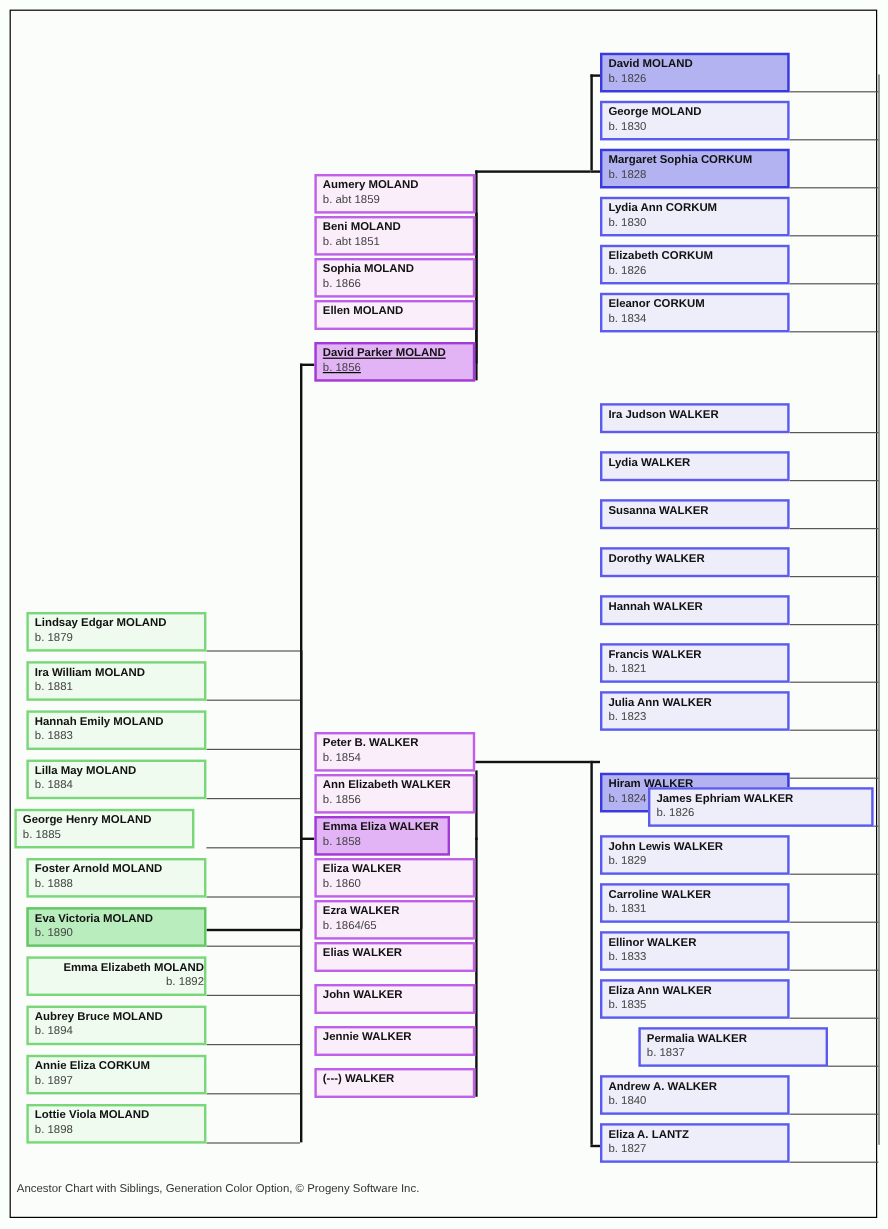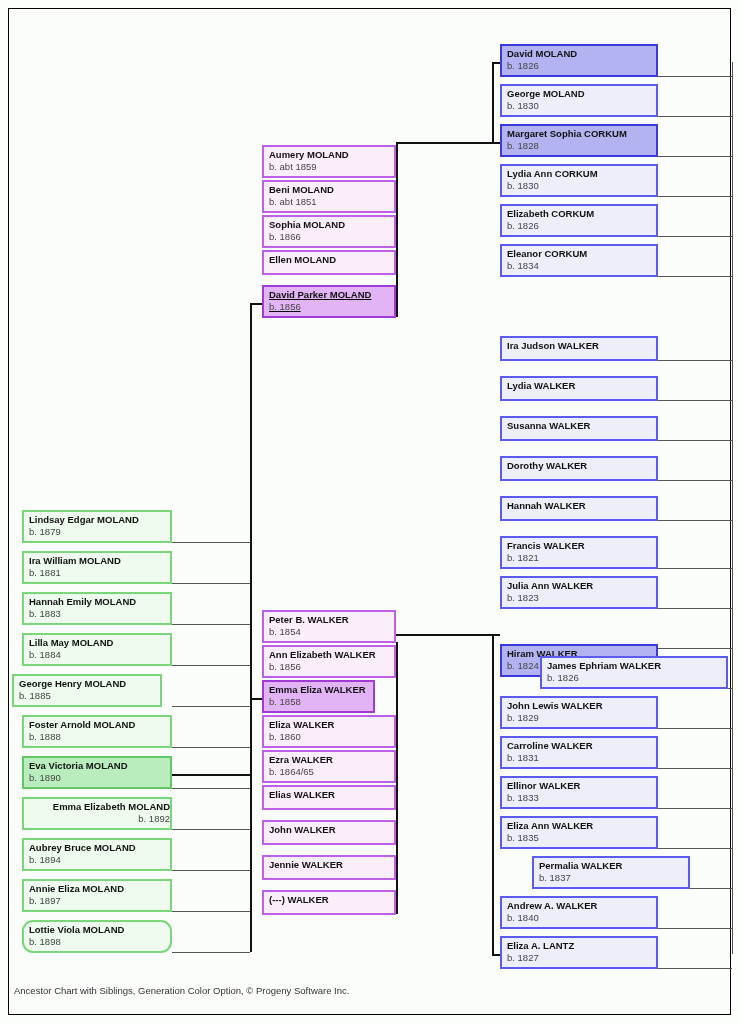--- a/index.html
+++ b/index.html
@@ -171,24 +171,24 @@
       </div>
       <div class="box g-green" style="left: 22px; top: 797px; width: 150px; height: 33px; text-align: right;">
         <div class="nm">Emma Elizabeth MOLAND</div>
         <div class="bd">b. 1892</div>
       </div>
       <div class="box g-green" style="left: 22px; top: 838px; width: 150px; height: 33px;">
         <div class="nm">Aubrey Bruce MOLAND</div>
         <div class="bd">b. 1894</div>
       </div>
       <div class="box g-green" style="left: 22px; top: 879px; width: 150px; height: 33px;">
-        <div class="nm">Annie Eliza MOLAND</div>
+        <div class="nm">Annie Eliza CORKUM</div>
         <div class="bd">b. 1897</div>
       </div>
-      <div class="box g-green" style="left: 22px; top: 920px; width: 150px; height: 33px; border-radius: 11px;">
+      <div class="box g-green" style="left: 22px; top: 920px; width: 150px; height: 33px;">
         <div class="nm">Lottie Viola MOLAND</div>
         <div class="bd">b. 1898</div>
       </div>
       <div class="box g-pink" style="left: 262px; top: 145px; width: 134px; height: 33px;">
         <div class="nm">Aumery MOLAND</div>
         <div class="bd">b. abt 1859</div>
       </div>
       <div class="box g-pink" style="left: 262px; top: 180px; width: 134px; height: 33px;">
         <div class="nm">Beni MOLAND</div>
         <div class="bd">b. abt 1851</div>

